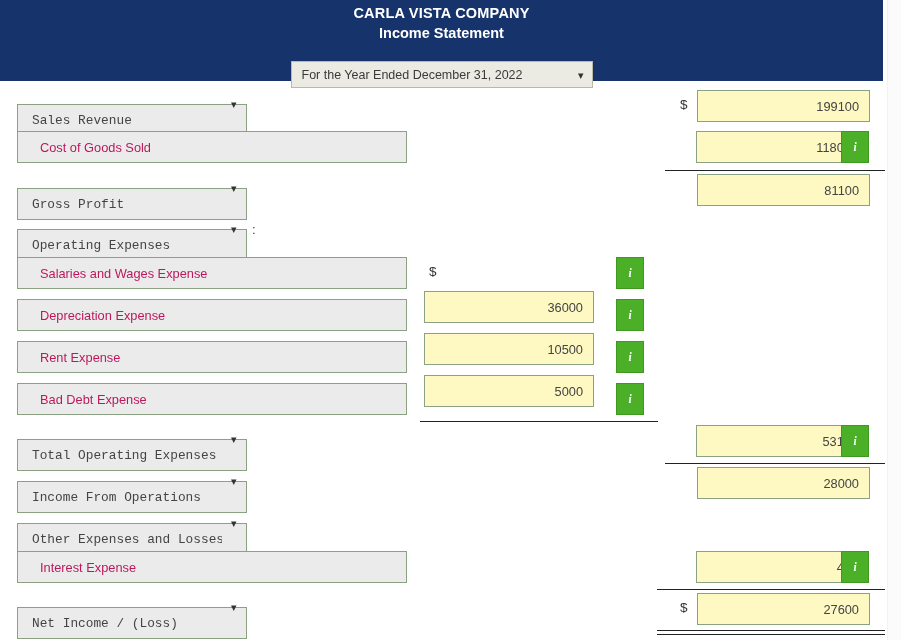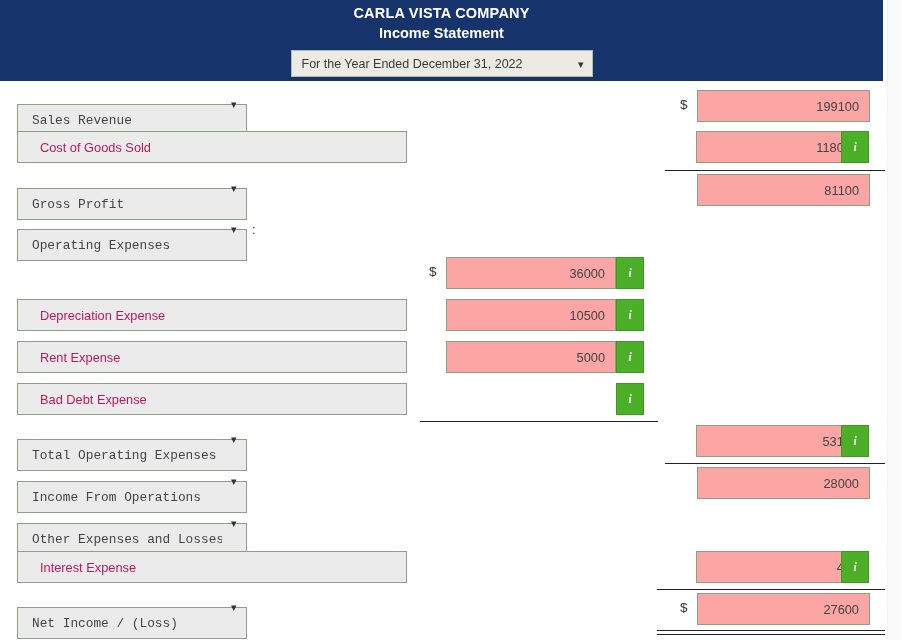--- a/index.html
+++ b/index.html
@@ -46,21 +46,21 @@
     margin: 0;
     text-align: center;
     color: #ffffff;
     font-size: 14.5px;
     font-weight: bold;
     line-height: 18px;
     padding-top: 2px;
   }
   .period-select-wrap {
     text-align: center;
-    margin-top: 8px;
+    margin-top: 19px;
     text-decoration: underline;
   }
   .period-select {
     width: 302px;
     height: 27px;
     box-sizing: border-box;
     background: #ebebe4;
     border: 1px solid #b9b9a8;
     border-radius: 0;
     font-family: "Liberation Sans", sans-serif;
@@ -159,31 +159,31 @@
     font-size: 13px;
     color: #3a3a3a;
   }
 
   
   .amt {
     position: absolute;
     top: 0;
     height: 32px;
     box-sizing: border-box;
-    background: #fca5a5;
+    background: #fef9c3;
     border: 1px solid #8ba183;
     font-family: "Liberation Sans", sans-serif;
     font-size: 12.8px;
     color: #444;
     text-align: right;
     padding: 0 10px;
     border-radius: 0;
   }
   
-  .amt.col-mid      { left: 446px; width: 170px; }
+  .amt.col-mid      { left: 424px; width: 170px; margin-top: 34px; }
   .amt.col-mid.badged { width: 170px; }
   
   .amt.col-right      { left: 697px; width: 173px; }
   .amt.col-right.badged { left: 668px; width: 173px; margin-left: 28px; }
 
   .badge {
     position: absolute;
     top: 0;
     width: 28px;
     height: 32px;
@@ -276,20 +276,21 @@
     <span class="sel-holder">
       <select class="acct-select">
         <option>Operating Expenses</option>
       </select>
       <span class="caret" style="left:231px;">▾</span>
     </span>
     <span class="colon">:</span>
   </div>
 
   <div class="row" style="top:257px;">
+    <input class="acct-input" value="Salaries and Wages Expense" style="">
     <span class="dollar col-mid">$</span>
     <input class="amt col-mid badged" value="36000" style="">
     <span class="badge col-mid">i</span>
   </div>
 
   <div class="row" style="top:299px;">
     <input class="acct-input" value="Depreciation Expense" style="">
     <input class="amt col-mid badged" value="10500" style="">
     <span class="badge col-mid">i</span>
   </div>

